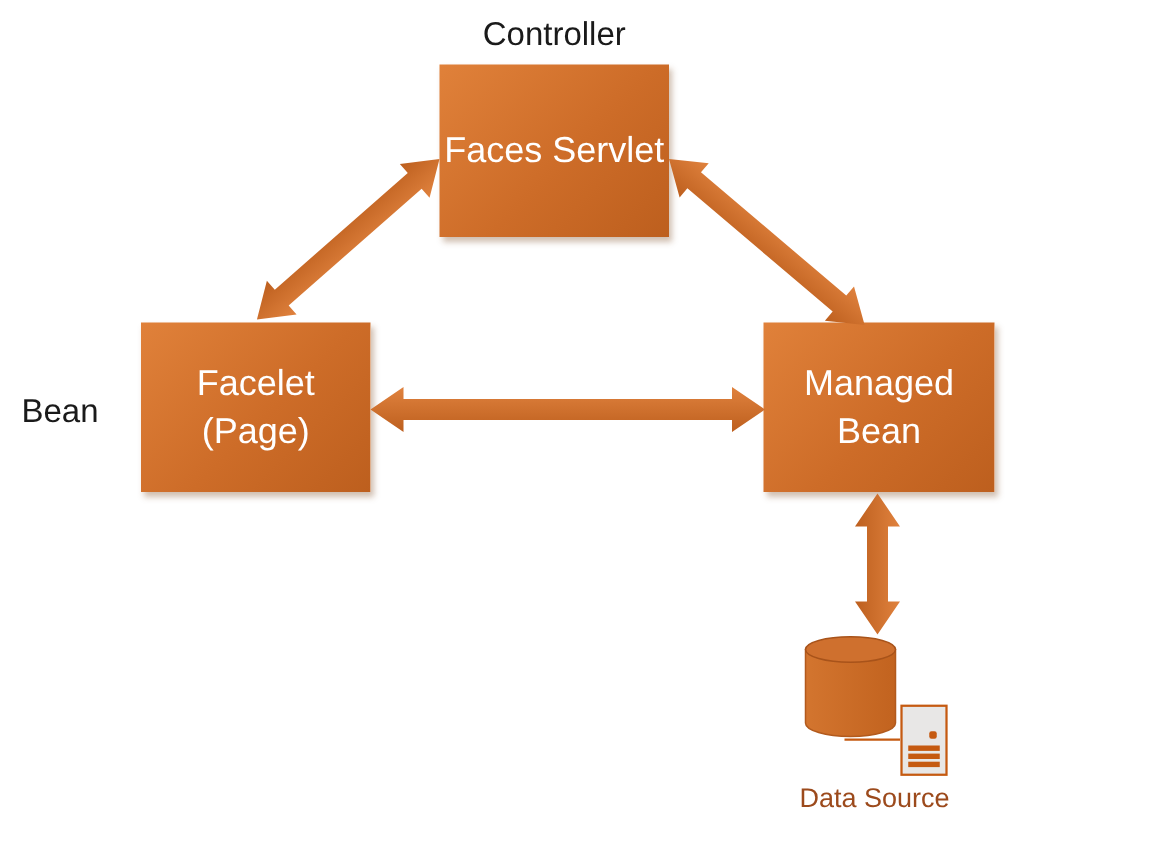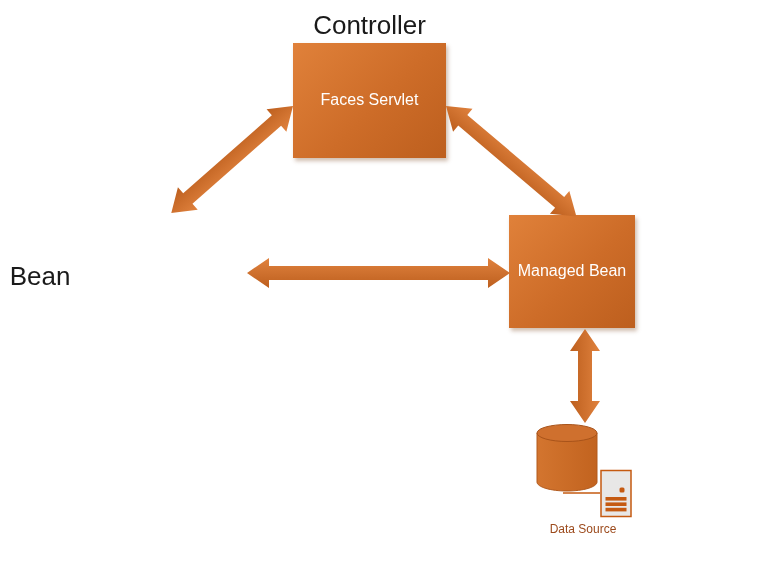--- a/index.html
+++ b/index.html
@@ -15,65 +15,68 @@
     background: #ffffff;
     overflow: hidden;
   }
   .node {
     position: absolute;
     display: flex;
     align-items: center;
     justify-content: center;
     text-align: center;
     color: #ffffff;
-    font-size: 16px;
+    font-size: 24px;
     line-height: 1.3;
     background: linear-gradient(135deg, #e0813a 0%, #cd6c28 55%, #bd5f1e 100%);
     box-shadow: 2px 3px 4px rgba(120, 70, 30, 0.35);
     z-index: 1;
   }
   .node--faces-servlet { left: 293px; top: 43px;  width: 153px; height: 115px; }
   .node--facelet       { left: 94px;  top: 215px; width: 153px; height: 113px; }
-  .node--managed-bean  { left: 509px; top: 215px; width: 126px; height: 113px; }
+  .node--managed-bean  { left: 509px; top: 215px; width: 154px; height: 113px; }
   .node--managed-bean .node-label { max-width: 110px; }
 
   .svg-layer {
     position: absolute;
     left: 0; top: 0;
     width: 772px;
     height: 562px;
     z-index: 2;
     pointer-events: none;
   }
   .side-label {
     position: absolute;
     color: #1a1a1a;
-    font-size: 26px;
+    font-size: 22px;
     text-align: center;
     z-index: 3;
   }
   .side-label--controller { left: 293px; top: 10px;  width: 153px; }
   .side-label--view       { left: 4px;   top: 261px; width: 72px;  }
   .side-label--model      { left: 686px; top: 260px; width: 82px;  }
   .ds-label {
     position: absolute;
     left: 512px; top: 522px; width: 142px;
     text-align: center;
     color: #9c4a1c;
-    font-size: 12px;
+    font-size: 18px;
     z-index: 3;
   }
 </style>
 </head>
 <body>
 
 <div class="canvas">
 
   <div class="node node--faces-servlet">
     <span class="node-label">Faces Servlet</span>
+  </div>
+  <div class="node node--facelet">
+    <span class="node-label">Facelet (Page)</span>
   </div>
   <div class="node node--managed-bean">
     <span class="node-label">Managed Bean</span>
   </div>
 
   <svg class="svg-layer" viewBox="0 0 772 562">
     <defs>
       <linearGradient id="arrowGrad" x1="0" y1="0" x2="0" y2="1">
         <stop offset="0" stop-color="#e0823e"></stop>
         <stop offset="1" stop-color="#bd5f1e"></stop>

